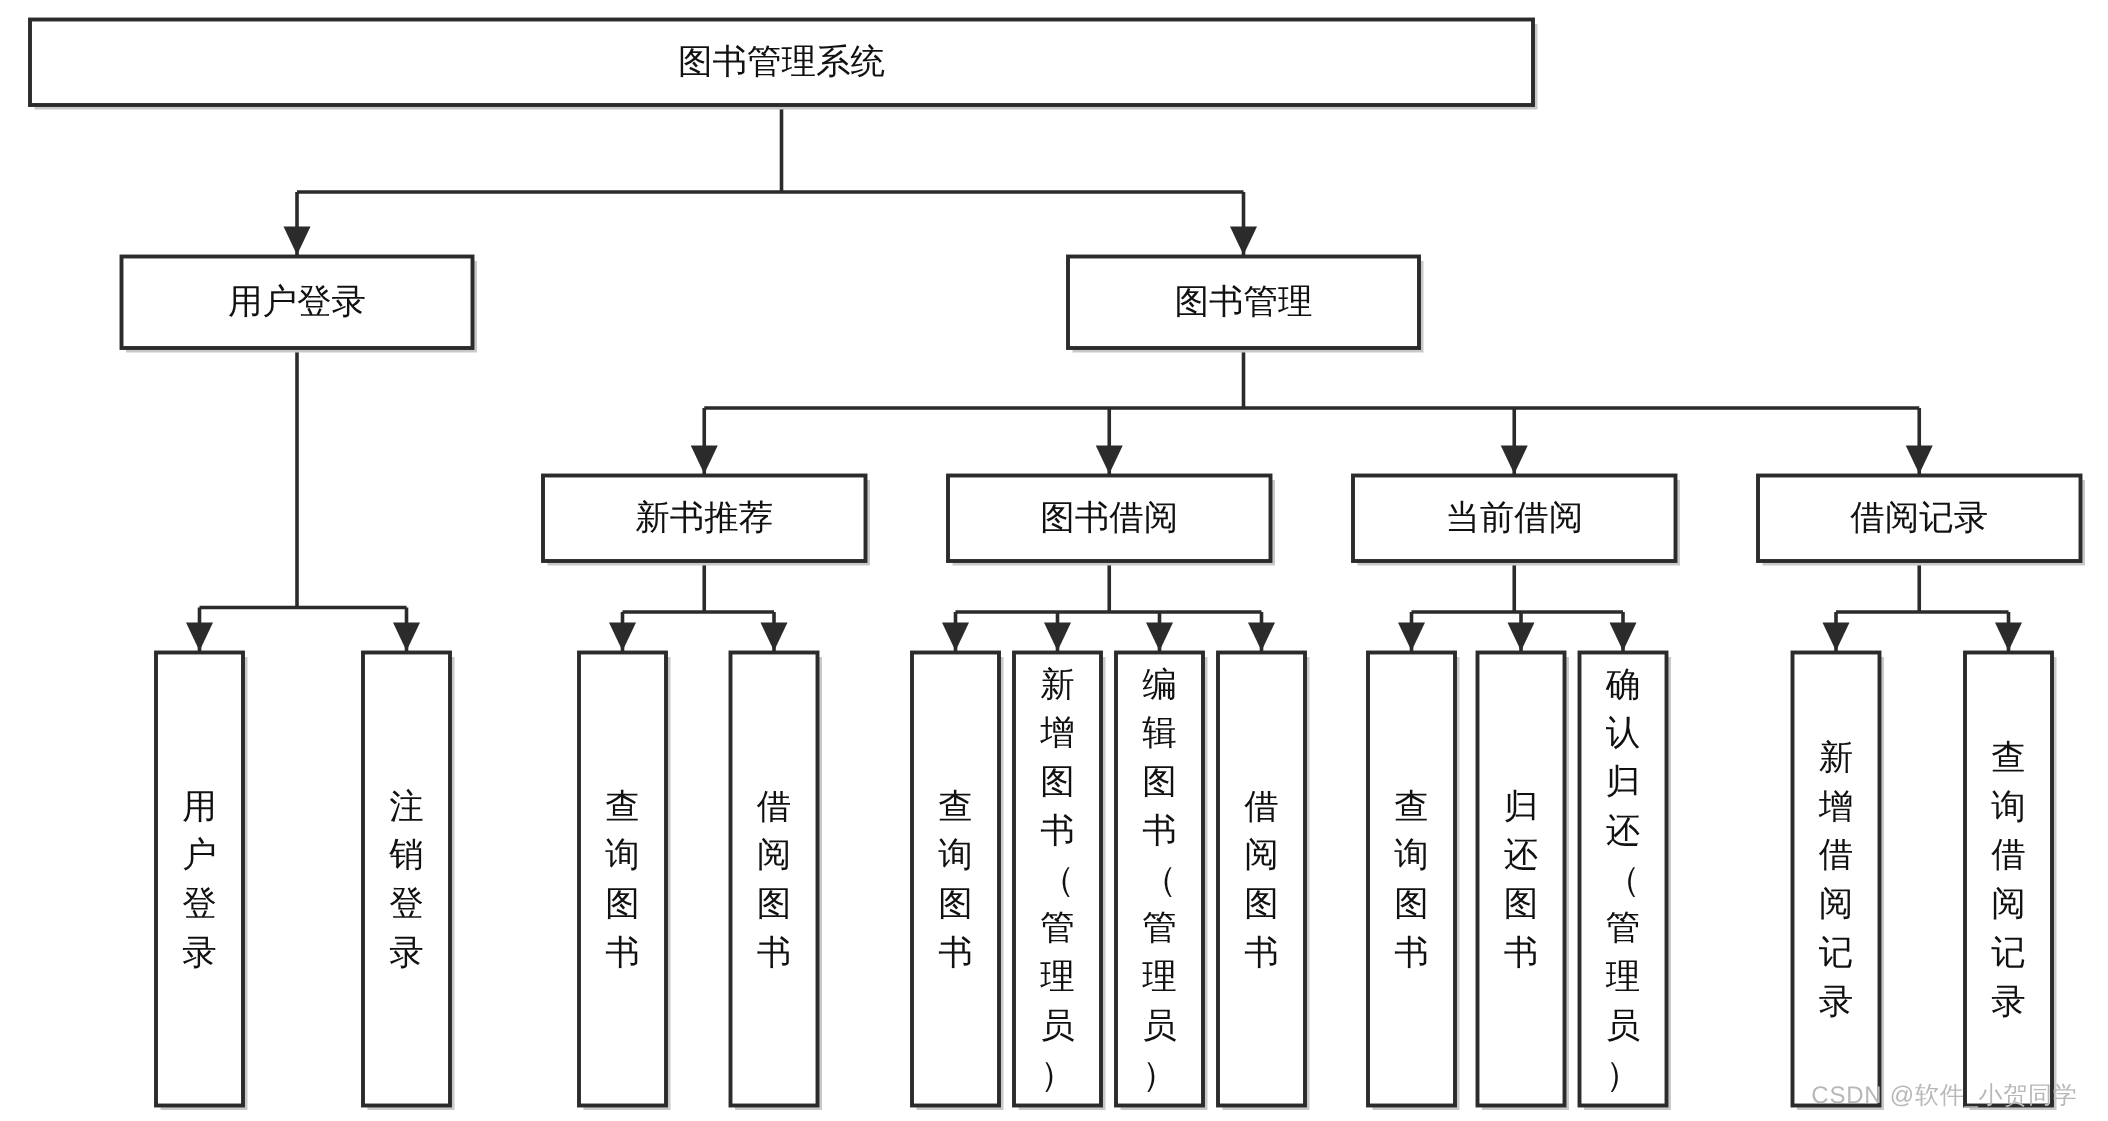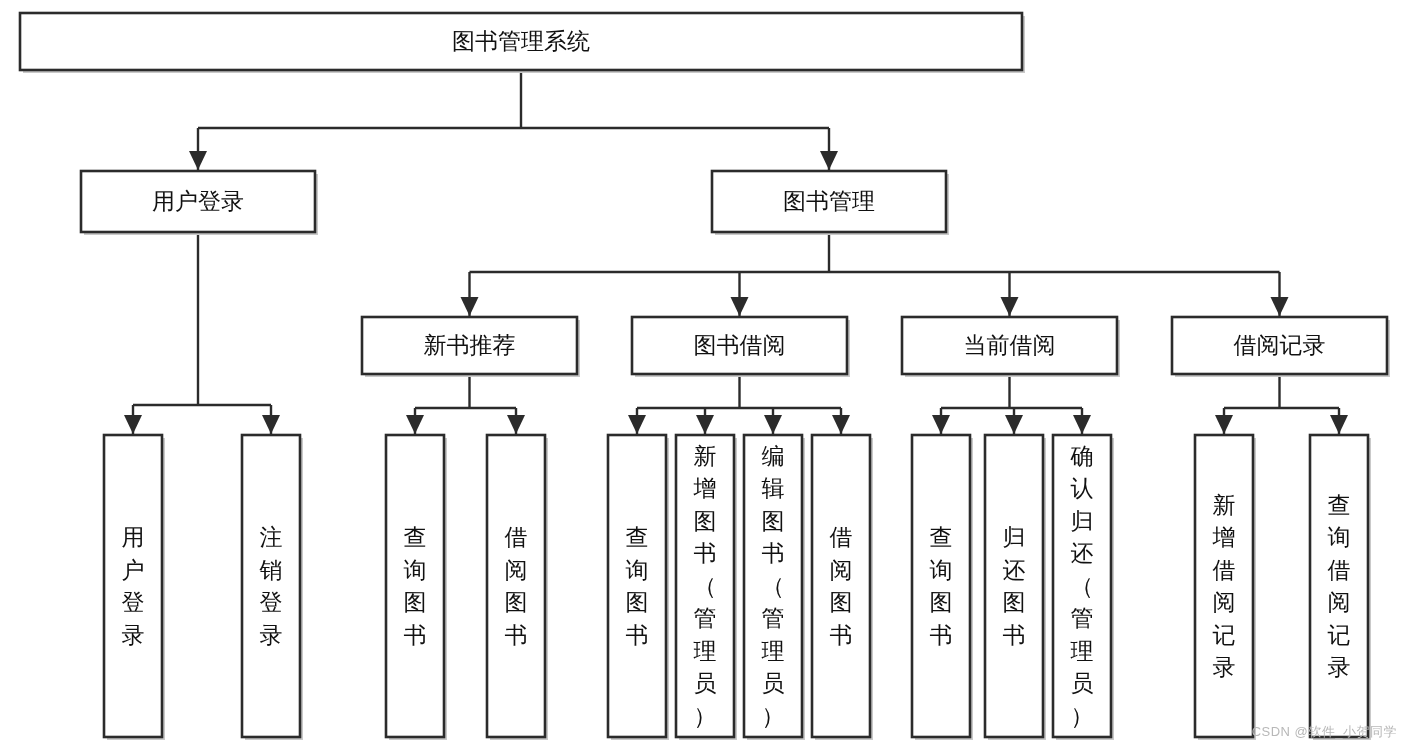--- a/index.html
+++ b/index.html
@@ -54,24 +54,24 @@
     dominant-baseline: middle;
   }
   .node-label-v {
     font-family: "Liberation Sans", "DejaVu Sans", sans-serif;
     font-size: 23px;
     fill: #111111;
     text-anchor: middle;
   }
   .watermark {
     position: absolute;
-    right: 8px;
+    right: 20px;
     bottom: 6px;
     font-family: "Liberation Sans", "DejaVu Sans", sans-serif;
-    font-size: 13px;
+    font-size: 16px;
     color: #b8b8b8;
     letter-spacing: 0.5px;
     white-space: nowrap;
     user-select: none;
   }
 </style>
 </head>
 <body>
 
 <div id="diagram-root">

